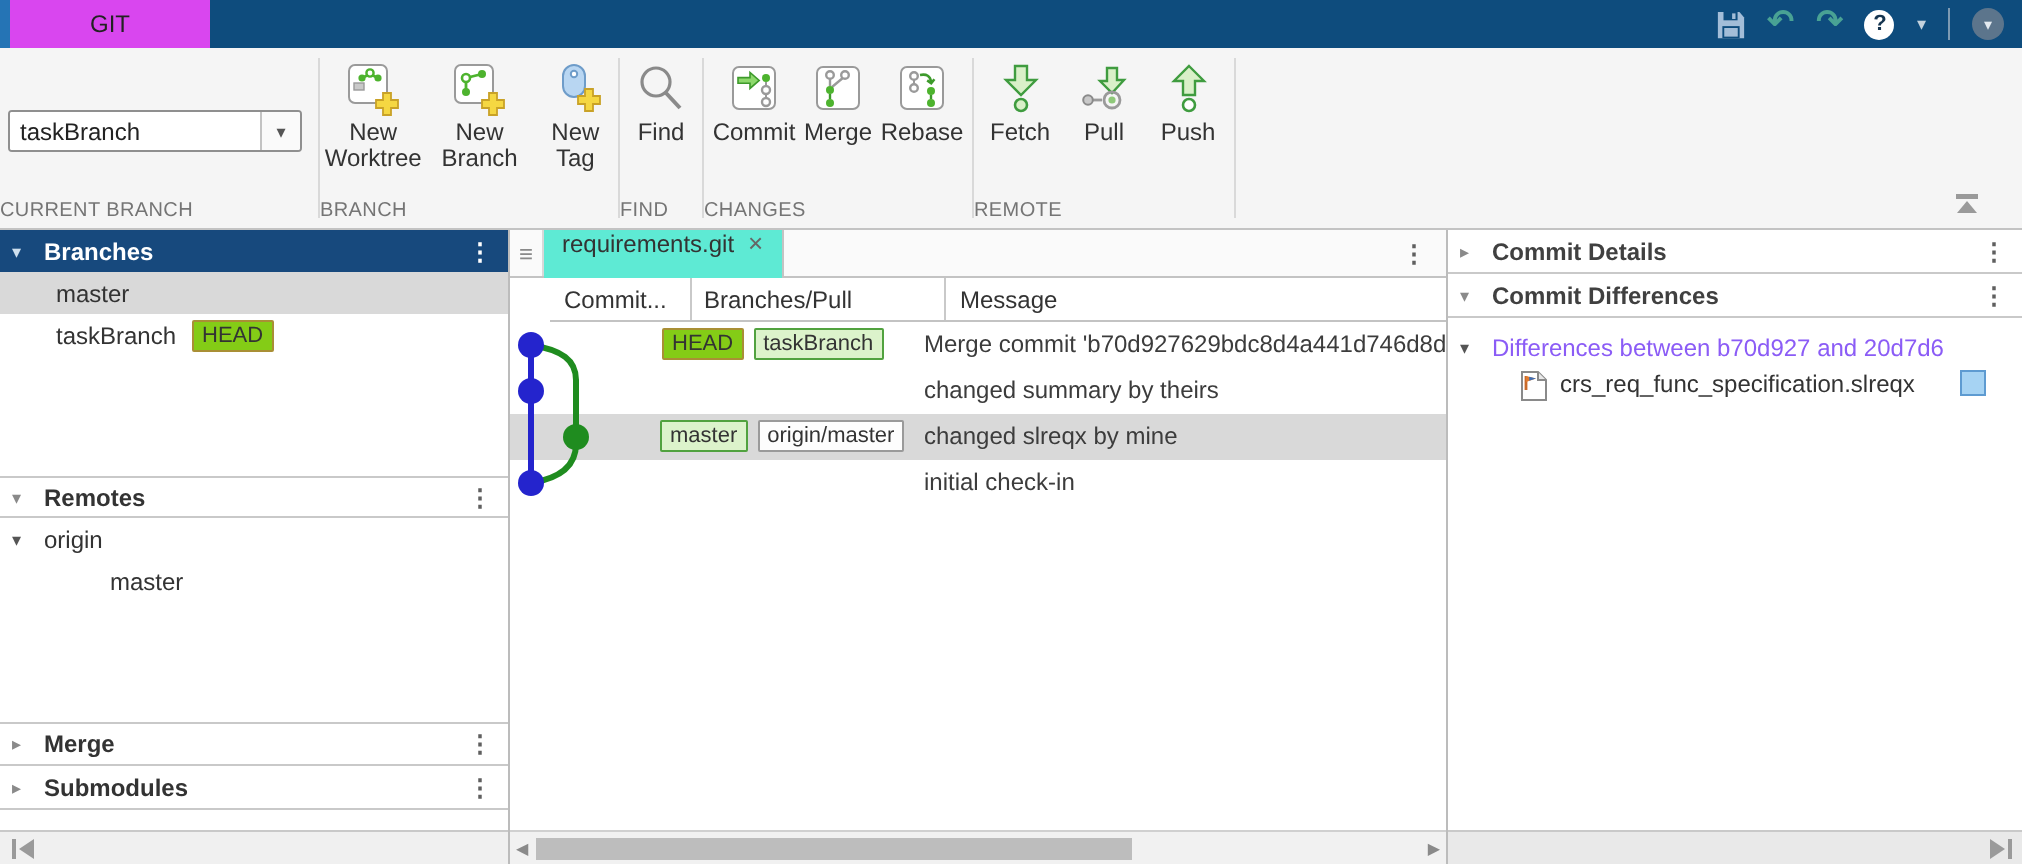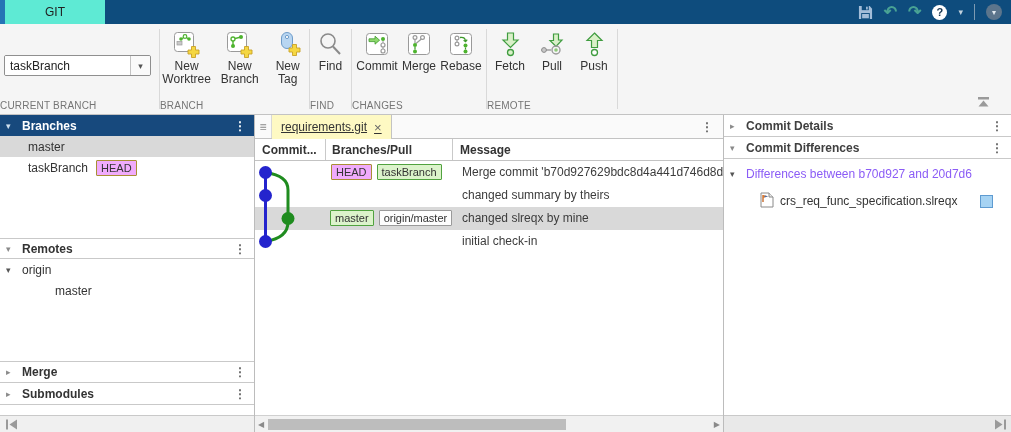--- a/index.html
+++ b/index.html
@@ -7,21 +7,21 @@
   #app {
     width: 1011px; height: 432px; position: relative; overflow: hidden;
     font-family: "Liberation Sans", sans-serif; font-size: 12px; color: #333;
     background: #fff; margin: 0 auto;
   }
 
   
   .titlebar { height: 24px; background: #0e4c7d; display: flex; align-items: stretch; }
   .accent-strip { width: 5px; background: #2574b5; }
   .git-tab {
-    width: 100px; background: #5eead4; color: #222;
+    width: 100px; background: #d946ef; color: #222;
     display: flex; align-items: center; justify-content: center; cursor: default;
   }
   .tb-right { margin-left: auto; display: flex; align-items: center; gap: 11px; padding-right: 9px; }
   .tb-glyph { color: #49a294; font-size: 16px; font-weight: bold; line-height: 1; cursor: pointer; }
   .help-circle {
     width: 15px; height: 15px; border-radius: 50%; background: #fff; color: #15344f;
     font-weight: bold; font-size: 11px; display: flex; align-items: center; justify-content: center; cursor: pointer;
   }
   .tb-caret { color: #c3d2de; font-size: 9px; cursor: pointer; }
   .tb-sep { width: 1px; height: 16px; background: #7d9ab2; }
@@ -93,39 +93,39 @@
   .sb-strip {
     margin-top: auto; height: 17px; background: #f0f0f0; border-top: 1px solid #c9c9c9;
     display: flex; align-items: center; padding-left: 5px; flex: none;
   }
 
   
   .badge {
     display: inline-block; height: 16px; line-height: 14px; padding: 0 4px;
     font-size: 11px; border: 1px solid; border-radius: 1px; white-space: nowrap;
   }
-  .badge-head { background: #f0abfc; border-color: #a98f35; color: #333; }
+  .badge-head { background: #84cc16; border-color: #a98f35; color: #333; }
   .badge-branch { background: #dcf3cb; border-color: #51a23f; color: #333; }
   .badge-remote { background: #fdfdfd; border-color: #9a9a9a; color: #333; }
 
   
   .center { flex: 1; min-width: 0; display: flex; flex-direction: column; background: #fff; border-right: 1px solid #bcbcbc; }
   .tabbar { height: 24px; background: #fafafa; border-bottom: 1px solid #c3c3c3; display: flex; align-items: stretch; flex: none; }
   .tab-menu-icon {
     width: 17px; display: flex; align-items: center; justify-content: center;
     color: #8a8a8a; border-right: 1px solid #d8d8d8; font-size: 12px; cursor: pointer;
   }
   .tab-active {
-    background: #fef9c3; border-right: 1px solid #c3c3c3; padding: 0 9px;
-    display: flex; align-items: center; gap: 7px; margin-bottom: -1px; cursor: default; text-decoration: underline;
+    background: #5eead4; border-right: 1px solid #c3c3c3; padding: 0 9px;
+    display: flex; gap: 7px; margin-bottom: -1px; cursor: default;
   }
   .tab-close { color: #666; font-size: 13px; line-height: 1; cursor: pointer; }
   .tab-kebab { margin-left: auto; align-self: center; color: #5f5f5f; font-weight: bold; padding-right: 10px; cursor: pointer; }
 
-  .grid-header { height: 22px; display: flex; align-items: center; border-bottom: 1px solid #c3c3c3; font-weight: bold; flex: none; }
+  .grid-header { height: 22px; display: flex; align-items: center; border-bottom: 1px solid #c3c3c3; font-weight: normal; flex: none; margin-left: 20px; }
   .col-commit { width: 71px; padding-left: 7px; border-right: 1px solid #c9c9c9; height: 100%; display: flex; align-items: center; }
   .col-branches { width: 127px; padding-left: 6px; border-right: 1px solid #c9c9c9; height: 100%; display: flex; align-items: center; }
   .col-message { flex: 1; padding-left: 7px; height: 100%; display: flex; align-items: center; }
 
   .rows { position: relative; height: 92px; flex: none; }
   .grid-row { height: 23px; position: relative; cursor: pointer; }
   .grid-row.selected { background: #d9d9d9; }
   .row-badges { position: absolute; left: 76px; top: 3px; display: flex; gap: 5px; }
   .row-msg {
     position: absolute; left: 207px; right: 0; top: 4px;
@@ -142,21 +142,21 @@
 
   
   .rpanel { width: 287px; display: flex; flex-direction: column; background: #fff; }
   .rp-header { height: 22px; display: flex; align-items: center; padding: 0 8px 0 6px; border-bottom: 1px solid #c9c9c9; flex: none; }
   .rp-header .hcaret { width: 16px; font-size: 9px; color: #8a8a8a; }
   .rp-header .hlabel { font-weight: bold; color: #404040; }
   .rp-header .hkebab { margin-left: auto; color: #5f5f5f; font-weight: bold; cursor: pointer; }
   .tree-root { display: flex; align-items: center; height: 23px; padding-left: 6px; margin-top: 3px; flex: none; cursor: pointer; }
   .tree-root .rcaret { width: 16px; font-size: 9px; color: #555; }
   .tree-root .rlabel { color: #8b5cf6; }
-  .tree-file { display: flex; align-items: flex-end; height: 23px; padding-left: 36px; flex: none; cursor: pointer; }
+  .tree-file { display: flex; align-items: flex-start; height: 23px; padding-left: 36px; flex: none; cursor: pointer; }
   .tree-file .flabel { margin-left: 6px; color: #333; }
   .diff-square { margin-left: auto; margin-right: 18px; width: 13px; height: 13px; background: #a6d3f3; border: 1px solid #5e9bd1; }
   .rp-strip {
     margin-top: auto; height: 17px; background: #e9e9e9; border-top: 1px solid #c9c9c9;
     display: flex; align-items: center; justify-content: flex-end; padding-right: 4px; flex: none;
   }
 </style>
 </head>
 <body>
 

